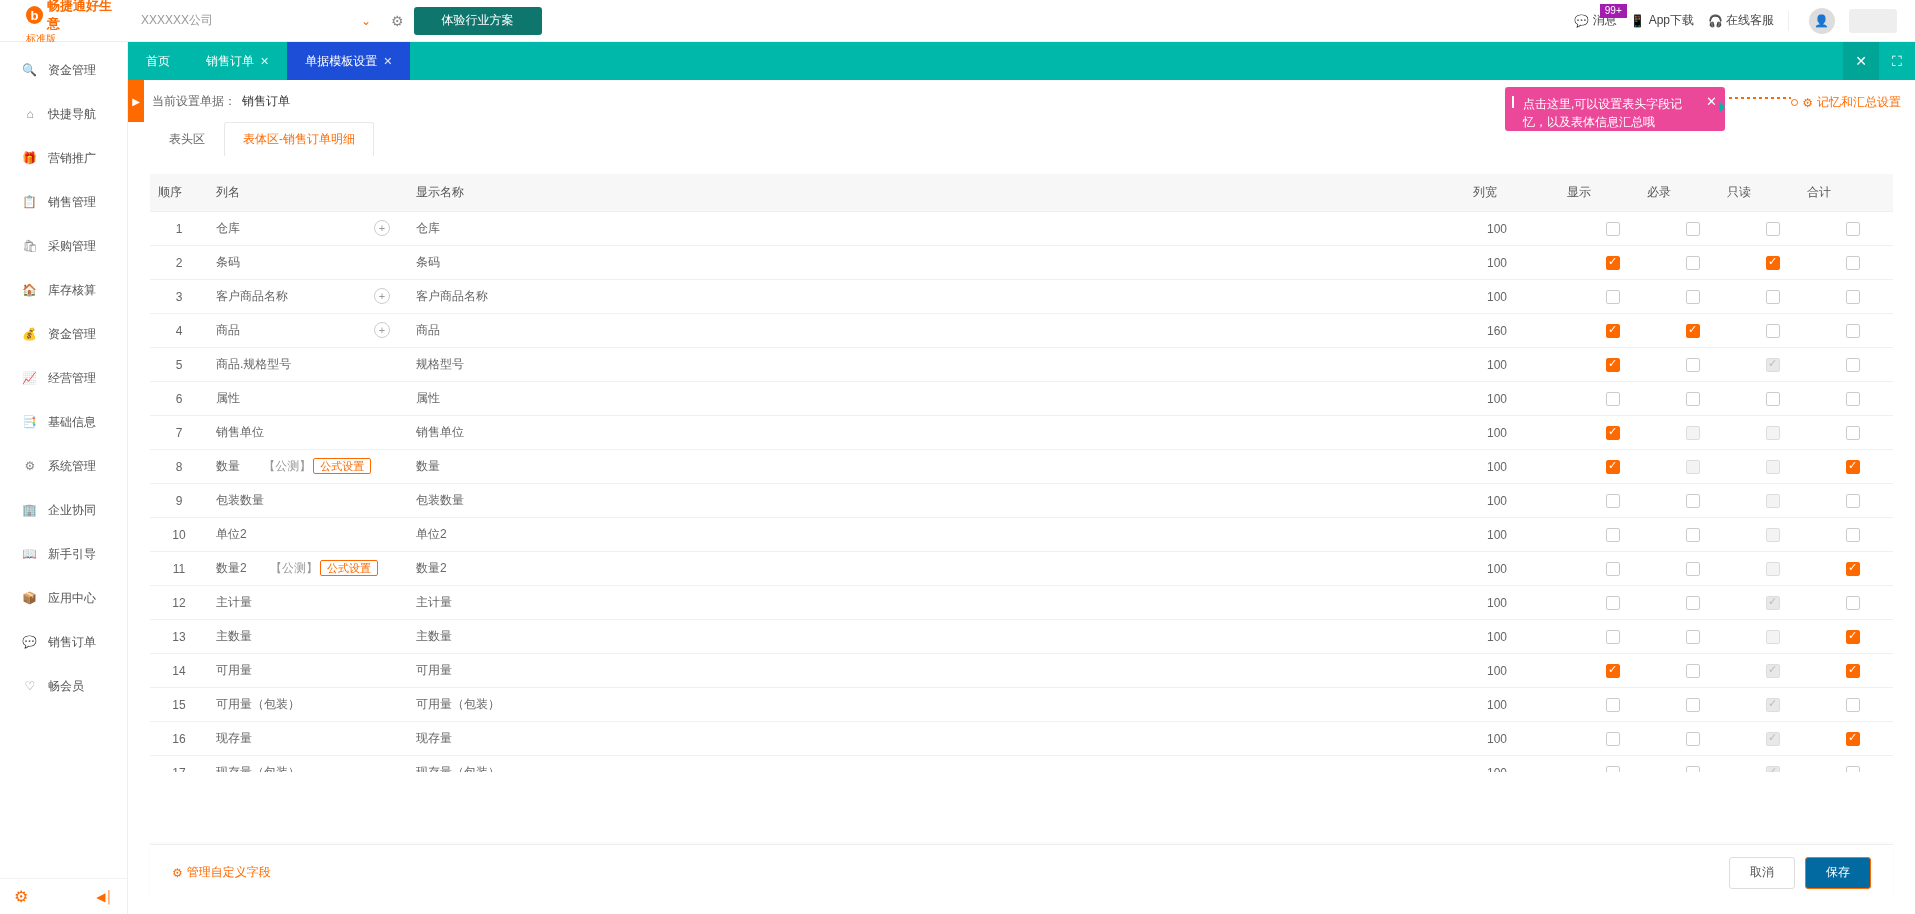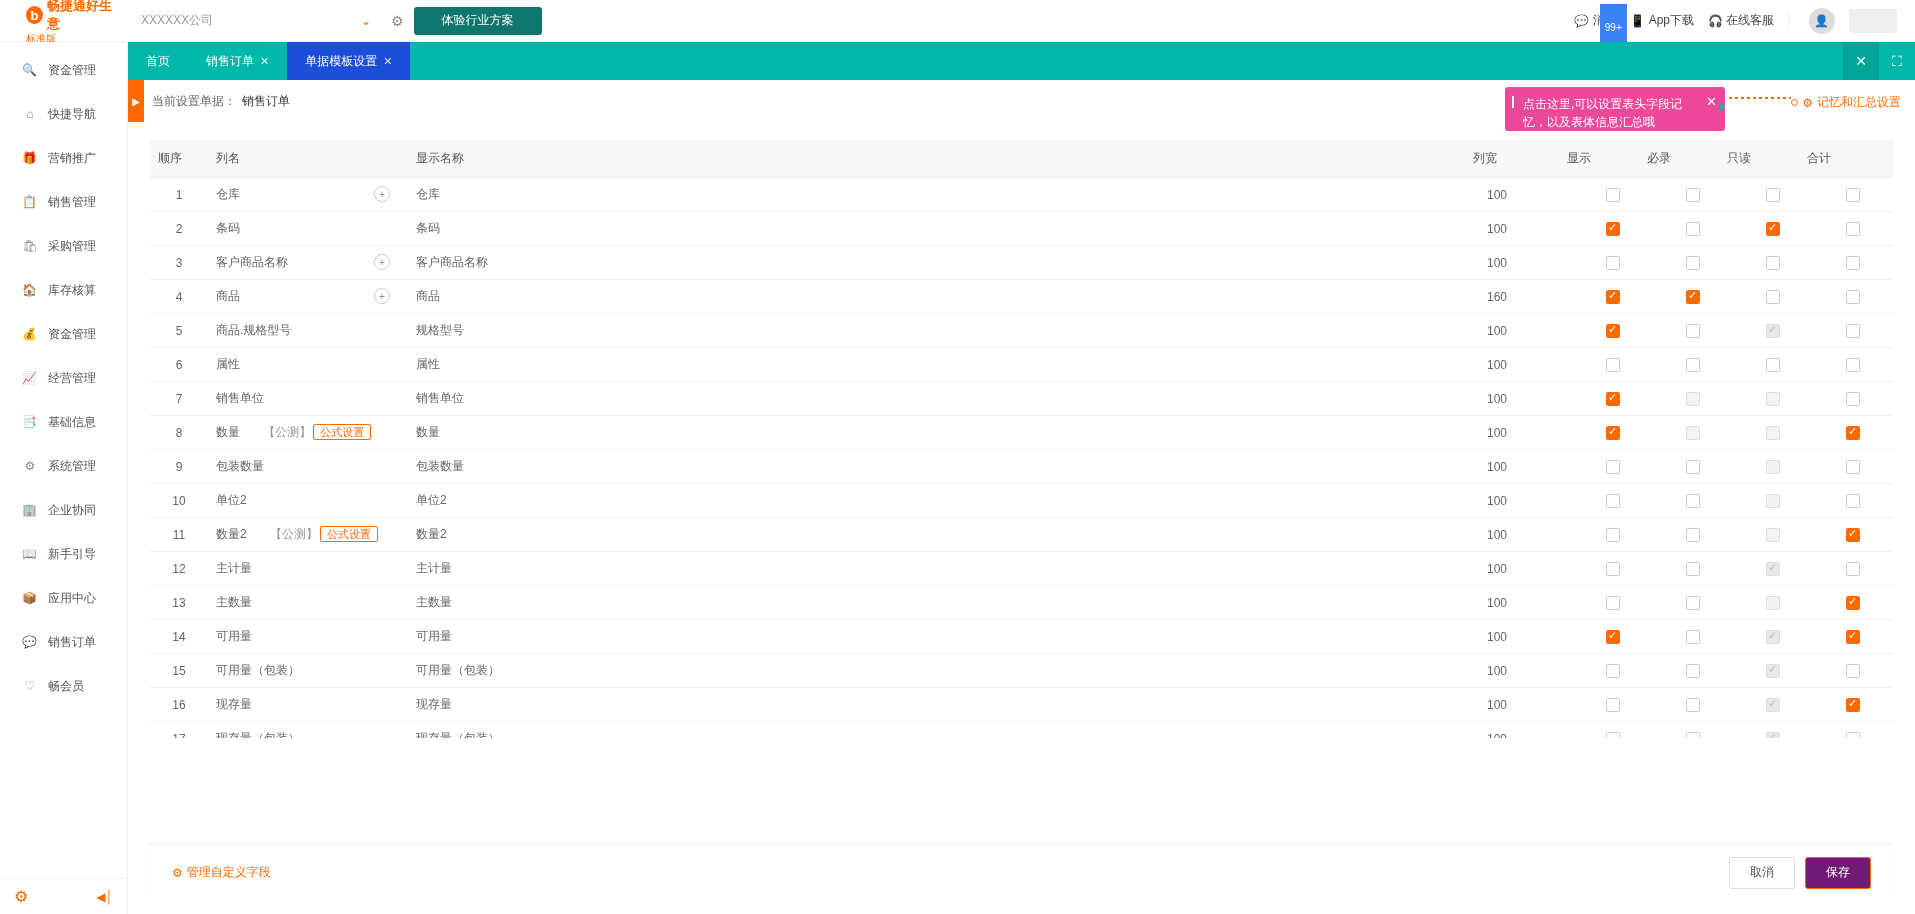--- a/index.html
+++ b/index.html
@@ -10,21 +10,21 @@
 .logo-icon{width:18px;height:18px;background:#ff6a00;border-radius:50%;display:flex;align-items:center;justify-content:center;color:#fff;font-weight:bold;font-size:13px}
 .logo-text{color:#ff6a00;font-size:13px;font-weight:bold}
 .logo-badge{color:#ff6a00;font-size:10px;margin-top:-1px}
 .company-select{width:250px;height:28px;margin-left:10px;display:flex;align-items:center;justify-content:space-between;padding:0 10px;color:#999;cursor:pointer}
 .chev{color:#ff6a00}
 .gear{margin:0 10px;color:#888;cursor:pointer;font-size:14px}
 .orange-btn{background:#0f766e;color:#fff;border:none;border-radius:3px;height:28px;padding:0 28px;cursor:pointer}
 .top-spacer{flex:1}
 .top-right{display:flex;align-items:center;gap:14px;padding-right:10px}
 .top-item{display:flex;align-items:center;gap:3px;color:#444;cursor:pointer;position:relative}
-.badge99{position:absolute;top:-8px;right:-10px;background:#3b82f6;color:#fff;border-radius:0;font-size:10px;padding:17px 5px;line-height:14px}
+.badge99{position:absolute;top:-8px;right:-10px;background:#a21caf;color:#fff;border-radius:0;font-size:10px;padding:0 5px;line-height:14px}
 .avatar{width:26px;height:26px;border-radius:50%;background:#ddd;margin-left:6px;display:flex;align-items:center;justify-content:center;color:#aaa}
 .avatar-bar{width:48px;height:24px;background:#eee;border-radius:3px}
 .sep{width:1px;height:20px;background:#eee}
 .main{display:flex;height:calc(100% - 42px)}
 .sidebar{width:128px;background:#fff;border-right:1px solid #eee;display:flex;flex-direction:column}
 .side-item{display:flex;align-items:center;gap:10px;height:44px;padding-left:22px;color:#555;cursor:pointer}
 .side-item:first-child{margin-top:6px}
 .side-icon{width:16px;height:16px;display:flex;align-items:center;justify-content:center;color:#888}
 .side-bottom{margin-top:auto;display:flex;align-items:center;justify-content:space-between;padding:8px 14px;border-top:1px solid #f2f2f2}
 .side-gear{color:#ff6a00;font-size:16px;cursor:pointer}
@@ -72,21 +72,21 @@
 input[type=checkbox]:disabled{background:#f3f3f3;border-color:#ddd;cursor:not-allowed}
 input[type=checkbox]:disabled:checked{background:#e8e8e8}
 input[type=checkbox]:disabled:checked::after{color:#bbb}
 .tbody-scroll{overflow-y:auto;max-height:560px}
 .tbody-scroll::-webkit-scrollbar{width:8px}
 .tbody-scroll::-webkit-scrollbar-thumb{background:#ccc;border-radius:4px}
 .footer{height:56px;border-top:1px solid #eee;display:flex;align-items:center;padding:0 22px;background:#fff;margin:10px 22px 14px 22px;box-shadow:0 -1px 4px rgba(0,0,0,.03)}
 .foot-link{color:#ff6a00;display:flex;align-items:center;gap:4px;cursor:pointer}
 .foot-spacer{flex:1}
 .btn{height:32px;padding:0 20px;border-radius:3px;cursor:pointer;border:1px solid #ddd;background:#fff;color:#555}
-.btn.primary{background:#701a75;color:#fff;border-color:#ff6a00;margin-left:10px}
+.btn.primary{background:#0369a1;color:#fff;border-color:#ff6a00;margin-left:10px}
 .scroll-fix-head{position:sticky;top:0;z-index:2}
 </style>
 </head>
 <body>
 
 <div class="topbar">
   <div class="logo">
     <div class="logo-line">
       <span class="logo-icon">b</span>
       <span class="logo-text">畅捷通好生意</span>
@@ -222,20 +222,24 @@
           <span class="tip-close">✕</span>
         </div>
         <div class="mem-line"></div>
         <div class="mem-link">
           <span class="mem-dot"></span>
           <span>⚙</span>
           <span>记忆和汇总设置</span>
         </div>
       </div>
 
+      <div class="subtabs" id="subtabs">
+          <div class="subtab">表头区</div>
+          <div class="subtab active">表体区-销售订单明细</div>
+        </div>
 
       <div class="table-wrap">
         <table class="tbl scroll-fix-head">
           <colgroup>
               <col class="col-order">
               <col class="col-name">
               <col class="col-disp">
               <col class="col-w">
               <col class="col-c">
               <col class="col-c">

